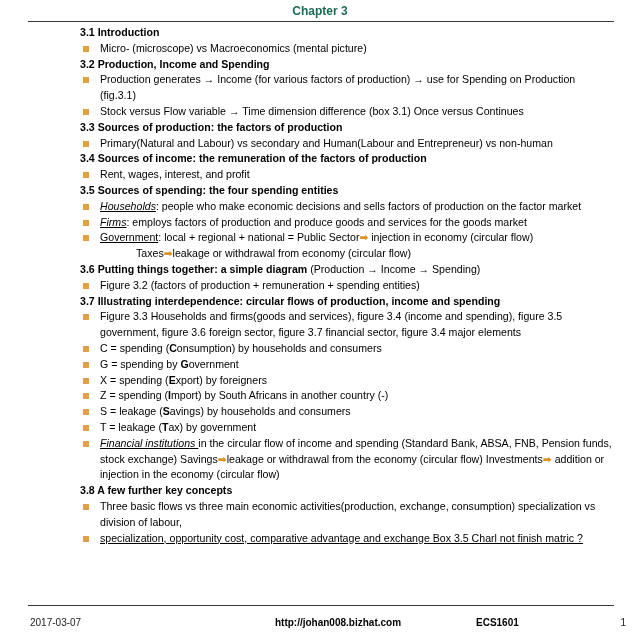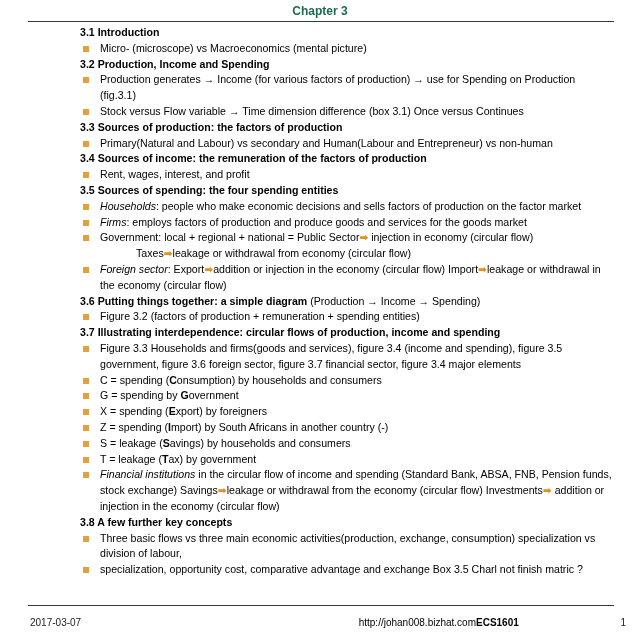--- a/index.html
+++ b/index.html
@@ -40,35 +40,35 @@
   .line{position:relative;}
   .line.heading{font-weight:700;padding-left:2px;}
   .line.bullet{padding-left:22px;}
   .line.sub{padding-left:58px;}
   .marker{
     position:absolute;left:5px;top:5px;
     width:6px;height:6px;
     background:var(--bullet-color);
   }
   .seg-b{font-weight:700;}
-  .seg-u{text-align:right;}
+  .seg-u{text-decoration:underline;text-align:right;}
   .seg-i{font-style:italic;}
   .seg-n{font-weight:400;}
   .seg-a{color:var(--arrow-color);font-weight:700;}
   .footer-rule{
     position:absolute;left:28px;right:26px;bottom:34px;
     border-top:1.5px solid var(--rule-color);
   }
   .footer{
     position:absolute;left:30px;right:14px;bottom:12px;
     display:flex;align-items:baseline;
     font-size:10px;
   }
   .footer-date{width:170px;color:#222;margin-top:33px;}
-  .footer-url{flex:1;text-align:right;font-weight:400;}
+  .footer-url{flex:1;text-align:center;font-weight:700;}
   .footer-course{width:130px;text-align:left;font-weight:700;}
   .footer-page{width:20px;text-align:right;color:#222;}
 </style>
 </head>
 <body>
 
 <div class="slide">
   <div class="slide-title">Chapter 3</div>
   <div class="title-rule"></div>
   <div class="content" id="outline">
@@ -79,21 +79,20 @@
       <div class="line bullet"><span class="marker"></span><span><span>Stock versus Flow variable → Time dimension difference (box 3.1) Once versus Continues</span></span></div>
       <div class="line heading"><span><span>3.3 Sources of production: the factors of production</span></span></div>
       <div class="line bullet"><span class="marker"></span><span><span>Primary(Natural and Labour) vs secondary and Human(Labour and Entrepreneur) vs non-human</span></span></div>
       <div class="line heading"><span><span>3.4 Sources of income: the remuneration of the factors of production</span></span></div>
       <div class="line bullet"><span class="marker"></span><span><span>Rent, wages, interest, and profit</span></span></div>
       <div class="line heading"><span><span>3.5 Sources of spending: the four spending entities</span></span></div>
       <div class="line bullet"><span class="marker"></span><span><span class="seg-u seg-i">Households</span><span>: people who make economic decisions and sells factors of production on the factor market</span></span></div>
       <div class="line bullet"><span class="marker"></span><span><span class="seg-u seg-i">Firms</span><span>: employs factors of production and produce goods and services for the goods market</span></span></div>
       <div class="line bullet"><span class="marker"></span><span><span class="seg-u">Government</span><span>: local + regional + national = Public Sector</span><span class="seg-a">➡</span><span> injection in economy (circular flow)</span></span></div>
       <div class="line sub"><span><span>Taxes</span><span class="seg-a">➡</span><span>leakage or withdrawal from economy (circular flow)</span></span></div>
-      <div class="line bullet"><span class="marker"></span><span><span class="seg-u seg-i">Foreign sector</span><span>: Export</span><span class="seg-a">➡</span><span>addition or injection in the economy (circular flow) Import</span><span class="seg-a">➡</span><span>leakage or withdrawal in the economy (circular flow)</span></span></div>
       <div class="line heading"><span><span>3.6 Putting things together: a simple diagram </span><span class="seg-n">(Production → Income → Spending)</span></span></div>
       <div class="line bullet"><span class="marker"></span><span><span>Figure 3.2 (factors of production + remuneration + spending entities)</span></span></div>
       <div class="line heading"><span><span>3.7 Illustrating interdependence: circular flows of production, income and spending</span></span></div>
       <div class="line bullet"><span class="marker"></span><span><span>Figure 3.3 Households and firms(goods and services), figure 3.4 (income and spending), figure 3.5 government, figure 3.6 foreign sector, figure 3.7 financial sector, figure 3.4 major elements</span></span></div>
       <div class="line bullet"><span class="marker"></span><span><span>C = spending (</span><span class="seg-b">C</span><span>onsumption) by households and consumers</span></span></div>
       <div class="line bullet"><span class="marker"></span></div>
       <div class="line bullet"><span class="marker"></span><span><span>G = spending by </span><span class="seg-b">G</span><span>overnment</span></span></div>
       <div class="line bullet"><span class="marker"></span><span><span>X = spending (</span><span class="seg-b">E</span><span>xport) by foreigners</span></span></div>
       <div class="line bullet"><span class="marker"></span><span><span>Z = spending (</span><span class="seg-b">I</span><span>mport) by South Africans in another country (-)</span></span></div>
       <div class="line bullet"><span class="marker"></span><span><span>S = leakage (</span><span class="seg-b">S</span><span>avings) by households and consumers</span></span></div>

